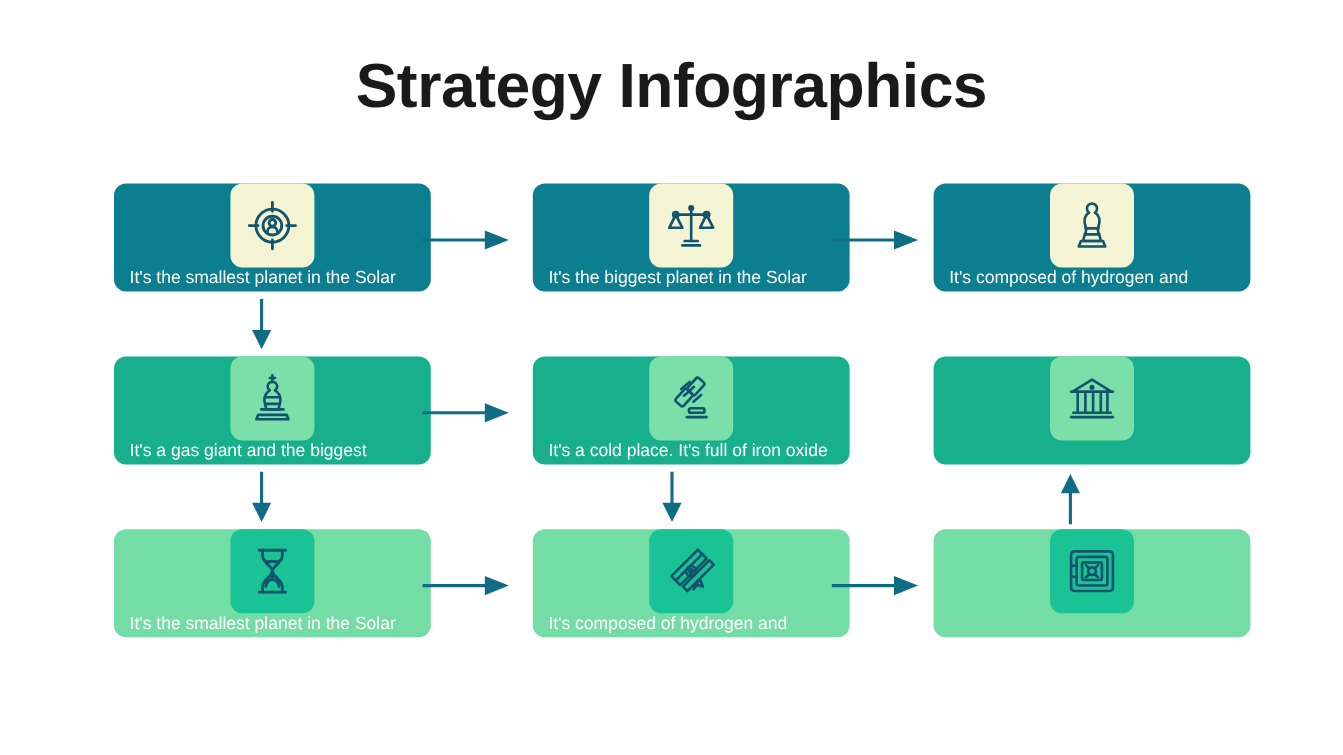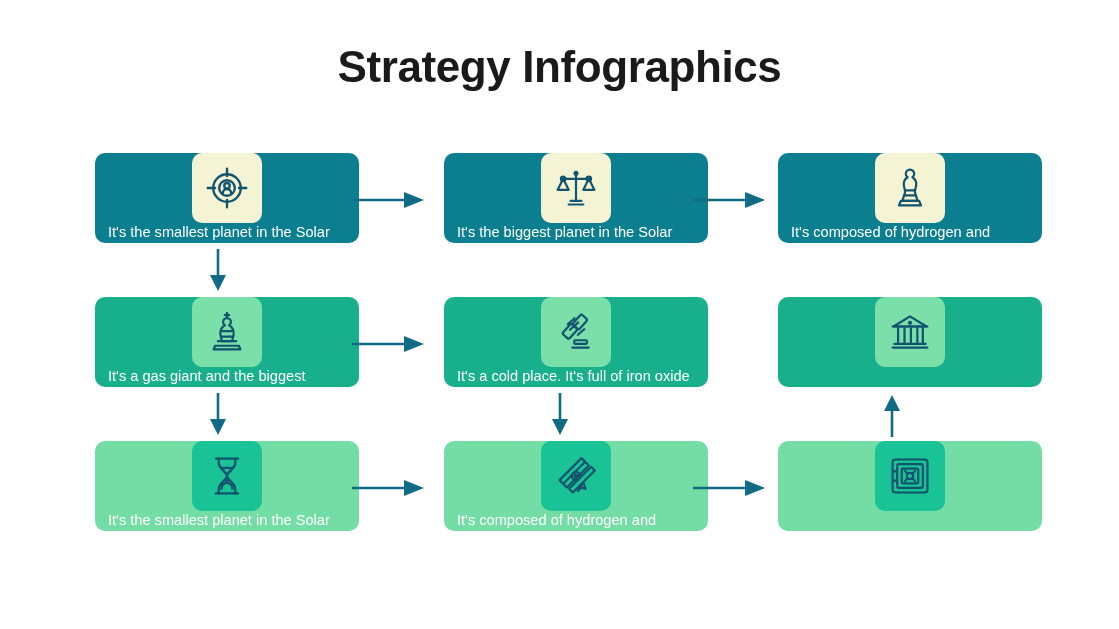--- a/index.html
+++ b/index.html
@@ -21,21 +21,21 @@
     background: #ffffff;
   }
 
   
   #page-title {
     position: absolute;
     top: 42px;
     left: 0;
     width: 1119px;
     text-align: center;
-    font-size: 44px;
+    font-size: 52px;
     font-weight: bold;
     color: #1a1a1a;
     letter-spacing: -0.4px;
     font-family: "Liberation Sans", sans-serif;
   }
 
   
   .card {
     position: absolute;
     width: 264px;

